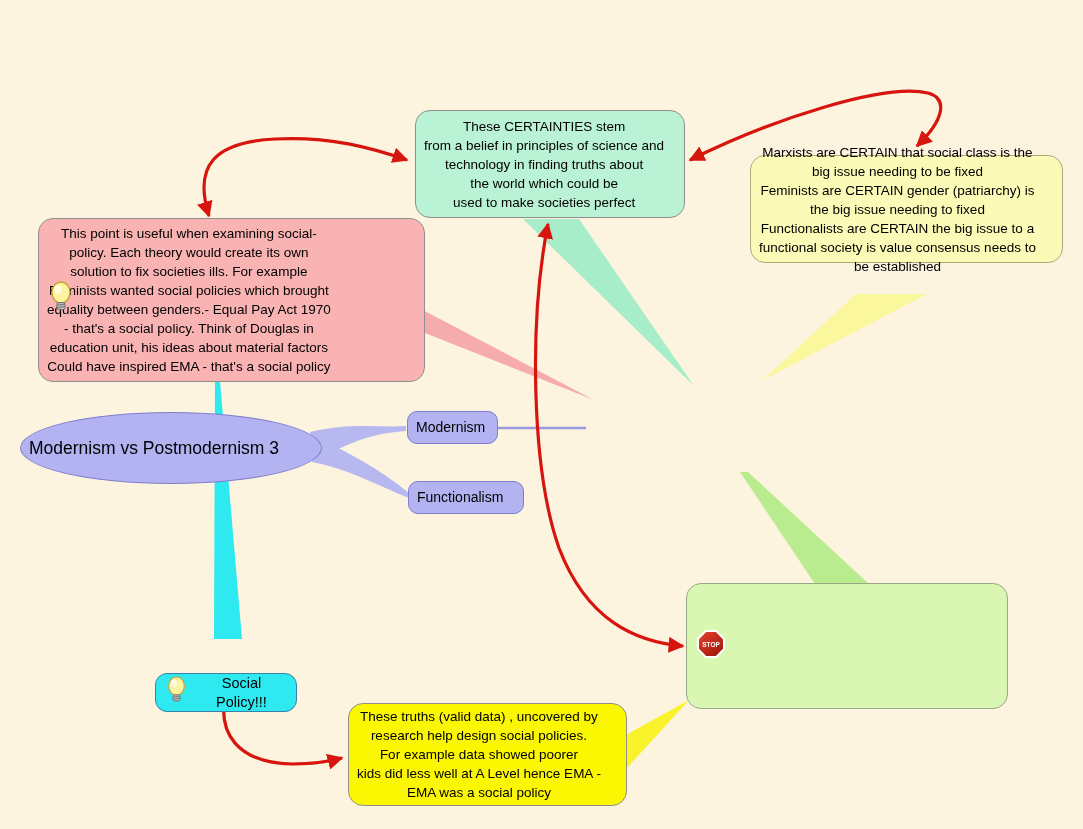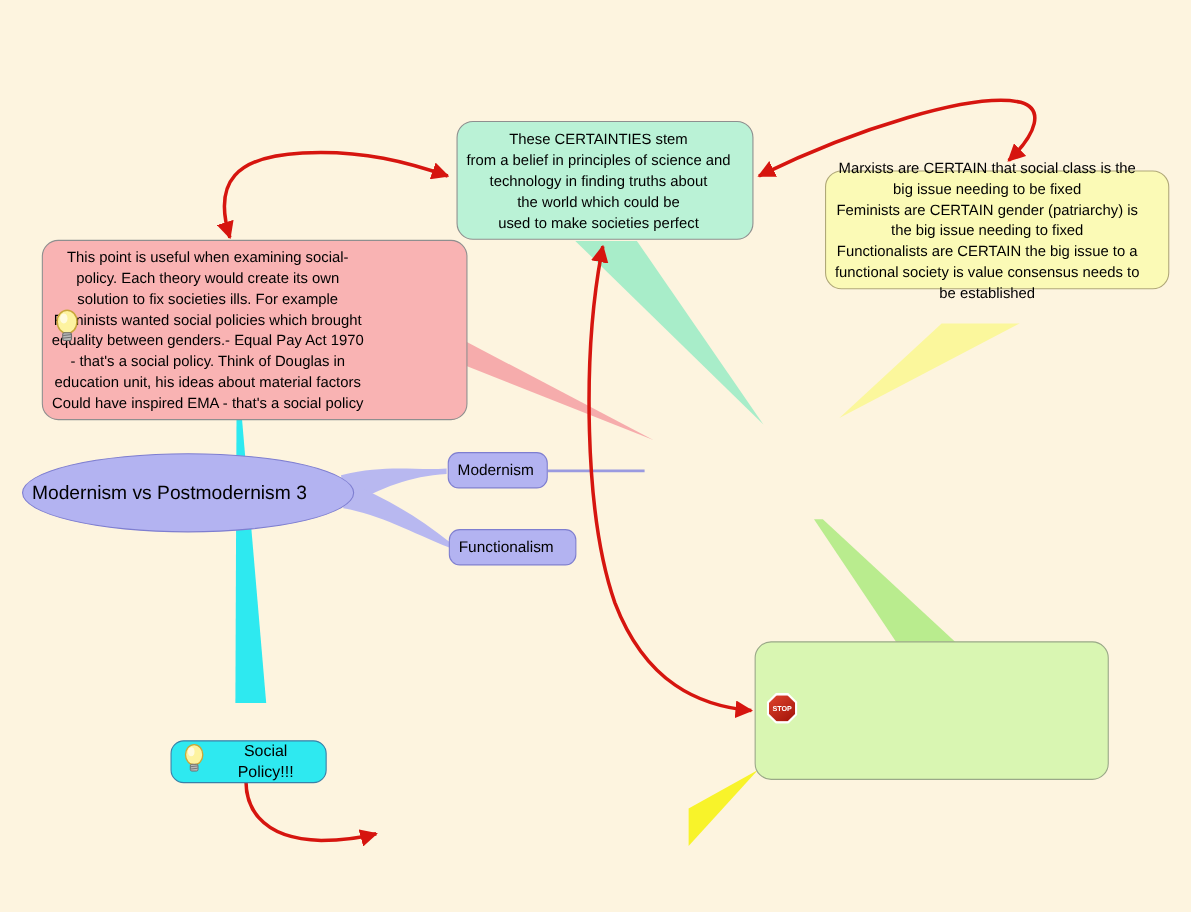--- a/index.html
+++ b/index.html
@@ -133,20 +133,27 @@
     <span class="node-text">Functionalism</span>
   </div>
 
 
   <div class="node n-green">
     <span class="stop">
       <span class="stop-inner">STOP</span>
     </span>
   </div>
 
+  <div class="node n-yellowb">
+    <span class="node-text">These truths (valid data) , uncovered by
+research help design social policies.
+For example data showed poorer
+kids did less well at A Level hence EMA -
+EMA was a social policy</span>
+  </div>
 
   <div class="node n-cyan">
     <span class="bulb">
       <svg width="21" height="28" viewBox="0 0 24 32">
         <ellipse cx="12" cy="11.5" rx="9" ry="10.5" fill="#fdf3a0" stroke="#c9a73a" stroke-width="1.4"></ellipse>
         <ellipse cx="9" cy="8.5" rx="3.4" ry="4.6" fill="#fffbe0"></ellipse>
         <rect x="8" y="21.5" width="8" height="7" rx="1.6" fill="#b9b9b9" stroke="#6e6e6e" stroke-width="1"></rect>
         <line x1="8.4" y1="24" x2="15.6" y2="23.2" stroke="#6e6e6e" stroke-width="0.9"></line>
         <line x1="8.4" y1="26.4" x2="15.6" y2="25.6" stroke="#6e6e6e" stroke-width="0.9"></line>
       </svg>

